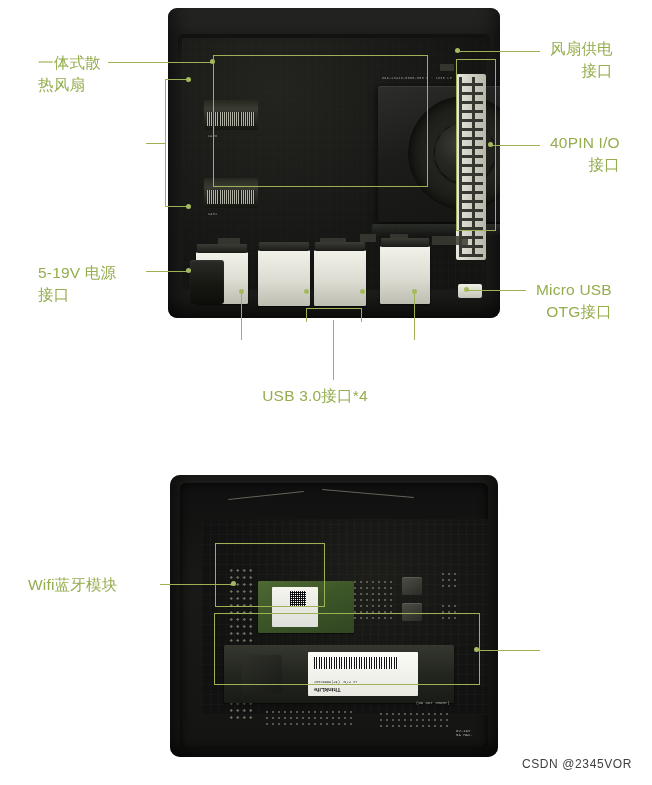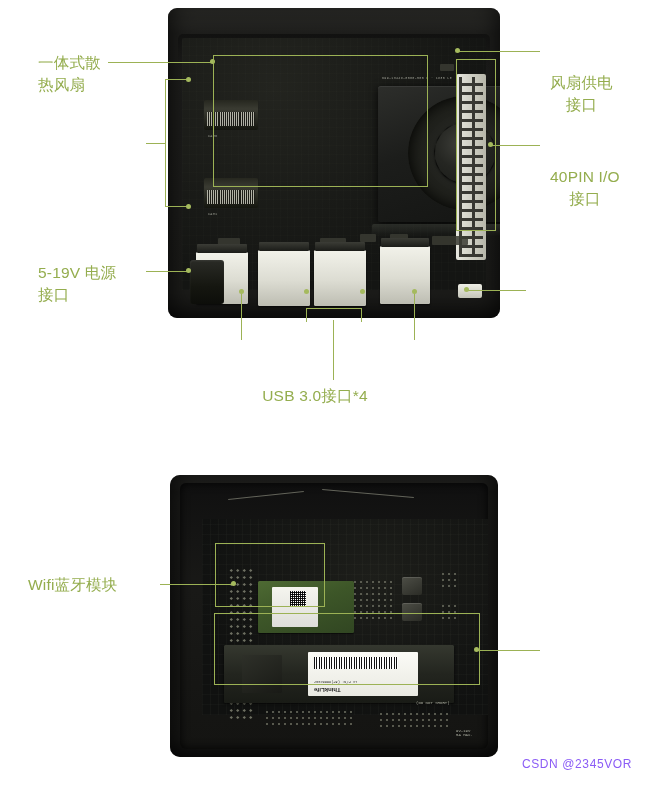--- a/index.html
+++ b/index.html
@@ -25,21 +25,21 @@
   
   .anno {
     position: absolute;
     color: #94ad4e;
     font-size: 15.5px;
     line-height: 1.42;
     letter-spacing: 0.2px;
     white-space: pre-line;
     font-weight: 400;
   }
-  .anno.right { text-align: center; margin-top: 34px; }
+  .anno.right { text-align: right; }
   .anno.left  { text-align: left; }
   .anno.center{ text-align: center; }
 
   
   .ln {
     position: absolute;
     background: #9cb255;
   }
   .ln.h { height: 1.4px; }
   .ln.v { width: 1.4px; }
@@ -328,21 +328,21 @@
     font-size:4px;
     font-family:"Liberation Mono", monospace;
     opacity:.85;
     white-space:nowrap;
   }
 
   
   #watermark {
     position:absolute;
     right: 20px; bottom: 14px;
-    color: #8b5cf6;
+    color: #404040;
     font-size: 12px;
     letter-spacing: .6px;
     font-family: "Liberation Sans", sans-serif;
   }
 </style>
 </head>
 <body>
 
 <div class="stage">
 
@@ -402,20 +402,22 @@
 接口</div>
 
   <div class="ln h" style="left:492px;top:145px;width:48px;"></div>
   <div class="dot" style="left:488px;top:142px;"></div>
   <div class="box" style="left:456px;top:59px;width:40px;height:172px;"></div>
   <div class="anno right" style="left:550px;top:132px;">40PIN I/O
 接口</div>
 
   <div class="ln h" style="left:468px;top:290px;width:58px;"></div>
   <div class="dot" style="left:464px;top:287px;"></div>
+  <div class="anno right" style="left:536px;top:279px;">Micro USB
+OTG接口</div>
 
   <div class="ln v" style="left:241px;top:292px;height:48px;"></div>
   <div class="dot" style="left:239px;top:289px;"></div>
 
   <div class="dot" style="left:304px;top:289px;"></div>
   <div class="dot" style="left:360px;top:289px;"></div>
   <div class="bracket-b" style="left:306px;top:308px;width:56px;height:14px;"></div>
   <div class="ln v" style="left:333px;top:320px;height:60px;"></div>
   <div class="anno center" style="left:245px;top:385px;width:140px;">USB 3.0接口*4</div>
 

